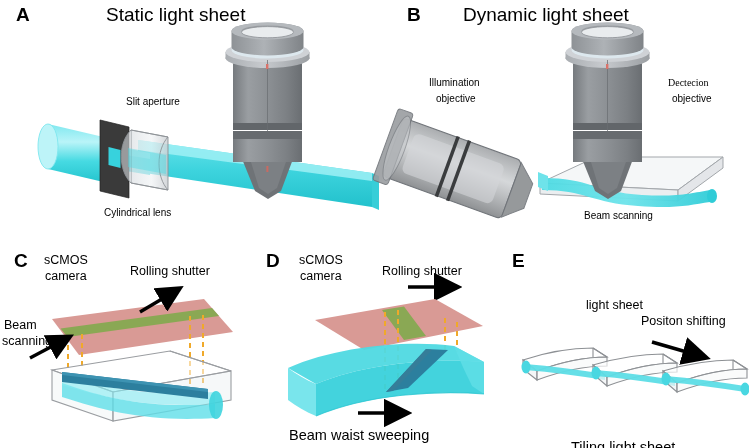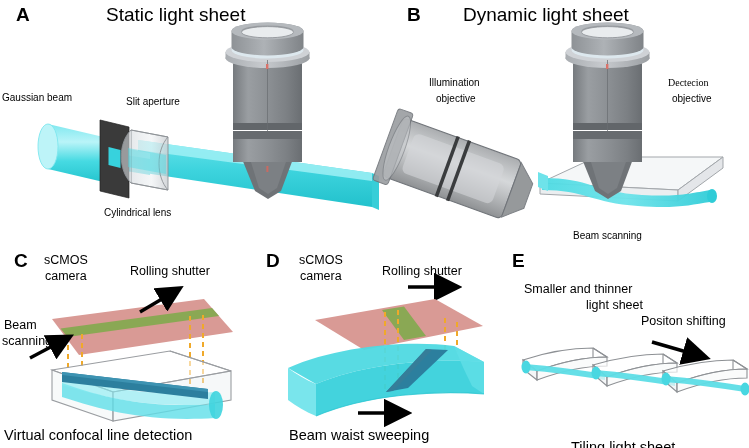--- a/index.html
+++ b/index.html
@@ -174,21 +174,20 @@
         <ellipse cx="267.5" cy="32.2" rx="26" ry="5.6" fill="#e9ecee"></ellipse>
         <ellipse cx="267.5" cy="32.2" rx="26" ry="5.6" fill="none" stroke="#8d9195" stroke-width="0.8"></ellipse>
 
         <path d="M 267.5 60 L 267.5 131" stroke="#6a6e72" stroke-width="0.9" opacity="0.8"></path>
 
         <rect x="266" y="64" width="2.4" height="5" fill="#d9736b"></rect>
         <rect x="266.4" y="166" width="2" height="6" fill="#c96a62"></rect>
       </g>
     </svg>
 
-    <div class="anno" style="left:2px;top:92px;">Gaussian beam</div>
     <div class="anno" style="left:126px;top:96px;">Slit aperture</div>
     <div class="anno" style="left:104px;top:207px;">Cylindrical lens</div>
   </div>
 
   <div class="panel" style="left:380px;top:0;width:369px;height:240px;">
 
     <div class="panel-label" style="left:27px;top:5px;">B</div>
 
     <div class="panel-title" style="left:83px;top:4px;">Dynamic light sheet</div>
 
@@ -281,21 +280,21 @@
         <rect x="226" y="64" width="2.4" height="5" fill="#d9736b"></rect>
       </g>
     </svg>
 
     <div class="anno" style="left:49px;top:77px;">Illumination</div>
     <div class="anno" style="left:56px;top:93px;">objective</div>
 
     <div class="anno" style="left:288px;top:77px;font-family:Liberation Serif, serif;">Dectecion</div>
     <div class="anno" style="left:292px;top:93px;">objective</div>
 
-    <div class="anno" style="left:193px;top:210px;margin-top:20px;">Beam scanning</div>
+    <div class="anno" style="left:204px;top:210px;">Beam scanning</div>
   </div>
 
   <div class="panel" style="left:0;top:240px;width:265px;height:208px;">
 
     <div class="panel-label" style="left:14px;top:11px;">C</div>
 
     <div class="anno c2" style="left:44px;top:13px;">sCMOS</div>
     <div class="anno c2" style="left:45px;top:29px;">camera</div>
 
     <div class="anno c2" style="left:130px;top:24px;">Rolling shutter</div>
@@ -358,21 +357,20 @@
       <g>
         <path d="M 62 132 L 208 149 L 208 159 L 62 142 Z" fill="#2c7f9e"></path>
         <path d="M 62 132 L 208 149 L 208 152 L 62 135 Z" fill="#3d93b2"></path>
       </g>
 
       <g>
         <line x1="30" y1="118" x2="62" y2="101" stroke="#000" stroke-width="3.4" marker-end="url(#arrHeadC)"></line>
       </g>
     </svg>
 
-    <div class="caption" style="left:4px;top:188px;">Virtual confocal line detection</div>
   </div>
 
   <div class="panel" style="left:258px;top:240px;width:250px;height:208px;">
 
     <div class="panel-label" style="left:8px;top:11px;">D</div>
 
     <div class="anno c2" style="left:41px;top:13px;">sCMOS</div>
     <div class="anno c2" style="left:42px;top:29px;">camera</div>
 
     <div class="anno c2" style="left:124px;top:24px;">Rolling shutter</div>
@@ -434,21 +432,20 @@
       </g>
     </svg>
 
     <div class="caption" style="left:31px;top:188px;">Beam waist sweeping</div>
   </div>
 
   <div class="panel" style="left:505px;top:240px;width:244px;height:208px;">
 
     <div class="panel-label" style="left:7px;top:11px;">E</div>
 
-    <div class="anno c2" style="left:19px;top:42px;">Smaller and thinner</div>
     <div class="anno c2" style="left:49px;top:58px;padding-left:32px;">light sheet</div>
 
     <div class="anno c2" style="left:136px;top:74px;">Positon shifting</div>
 
     <svg class="art" width="244" height="208" viewBox="0 0 244 208">
       <defs>
         <marker id="arrHeadE" markerWidth="8" markerHeight="8" refX="4" refY="4" orient="auto">
           <path d="M 0 0 L 8 4 L 0 8 Z" fill="#000"></path>
         </marker>
       </defs>

